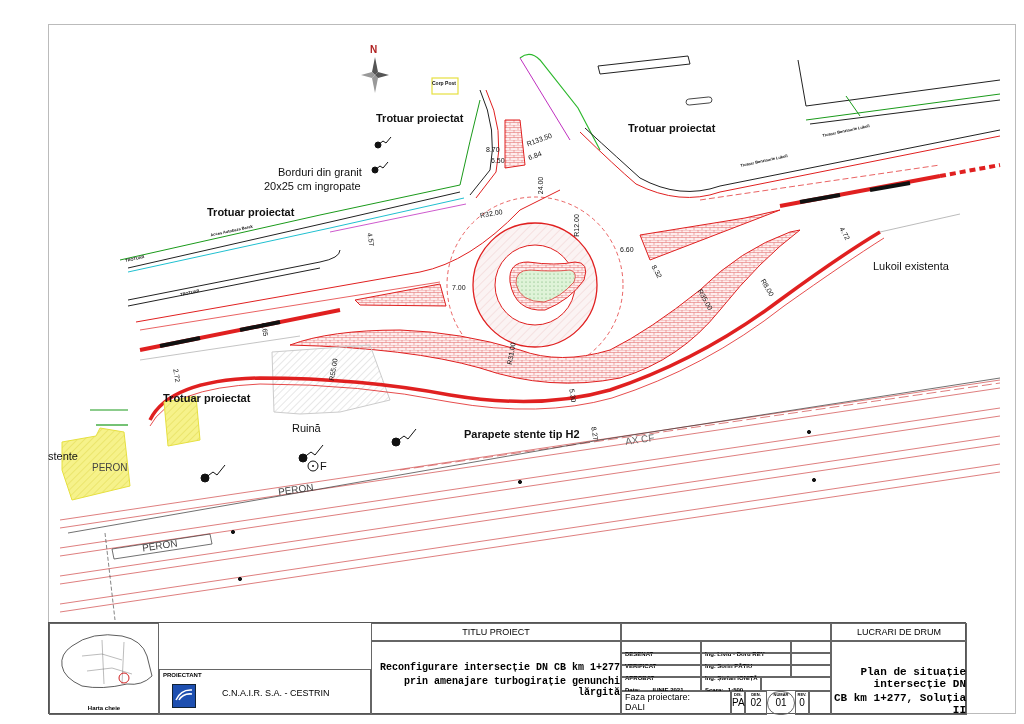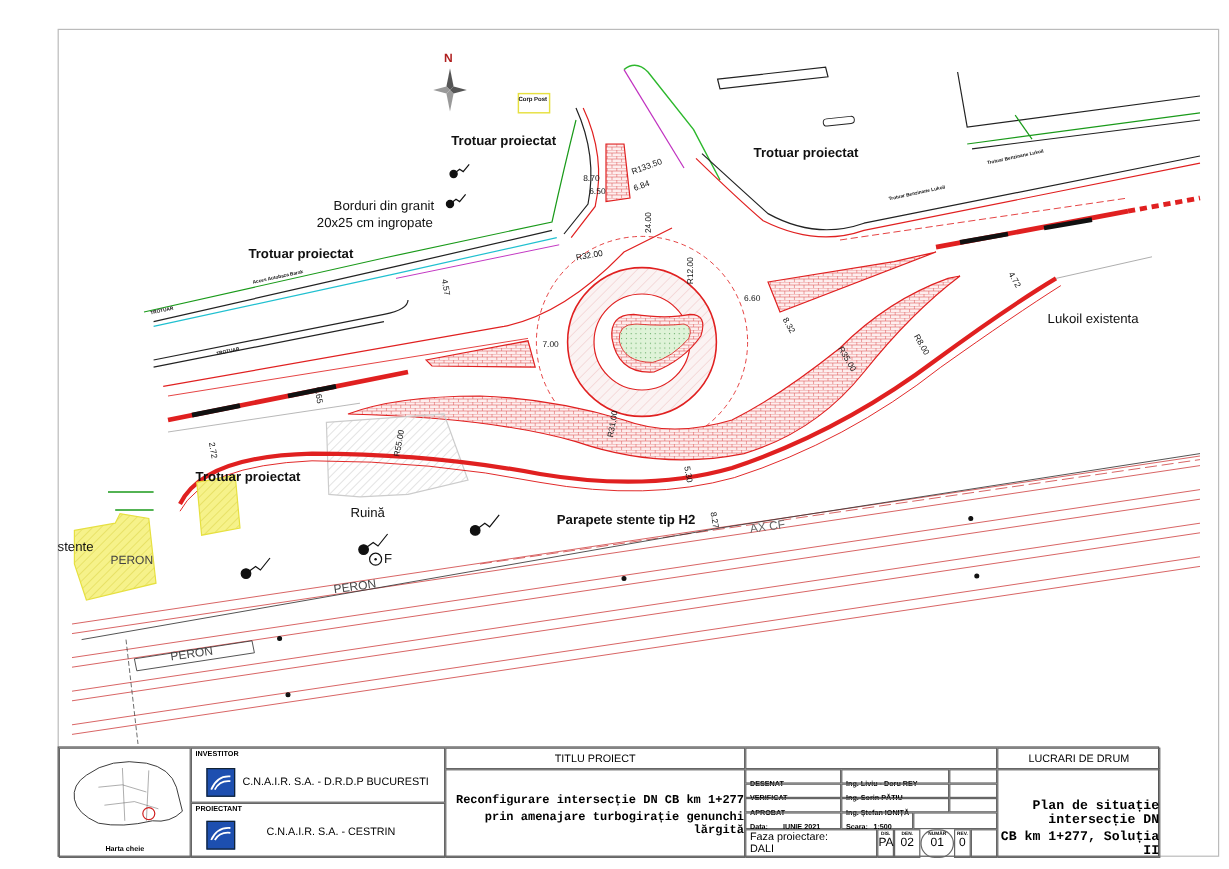--- a/index.html
+++ b/index.html
@@ -196,29 +196,20 @@
 
 <div class="tb">
   <div class="cell" style="left:0;top:0;width:110px;height:92px;">
     <svg width="108" height="76" style="position:absolute;left:2px;top:2px;">
       <path d="M20 20 Q40 5 70 10 Q90 14 95 30 L100 50 Q90 60 75 58 Q50 64 30 60 Q12 52 10 40 Q8 28 20 20Z" fill="none" stroke="#333" stroke-width="0.8"></path>
       <path d="M30 30 L50 28 L70 34 M35 45 L60 42 L80 48 M50 14 L52 58 M72 16 L70 58" stroke="#555" stroke-width="0.4" fill="none"></path>
       <circle cx="72" cy="52" r="5" fill="none" stroke="#d02020" stroke-width="1"></circle>
     </svg>
     <div class="tiny" style="position:absolute;left:0;right:0;bottom:3px;text-align:center;">Harta cheie</div>
   </div>
-  <div class="cell" style="left:110px;top:0;width:212px;height:46px;">
-    <div class="tiny" style="position:absolute;left:3px;top:2px;">INVESTITOR</div>
-    <div class="logo" style="left:12px;top:16px;">
-      <svg viewBox="0 0 22 22">
-          <path d="M3 17 Q8 5 19 6 M6 17 Q10 9 19 10" stroke="#fff" stroke-width="1.5" fill="none"></path>
-        </svg>
-    </div>
-    <div class="small" style="position:absolute;left:42px;top:22px;">C.N.A.I.R. S.A. - D.R.D.P BUCURESTI</div>
-  </div>
   <div class="cell" style="left:110px;top:46px;width:212px;height:46px;">
     <div class="tiny" style="position:absolute;left:3px;top:2px;">PROIECTANT</div>
     <div class="logo" style="left:12px;top:14px;">
       <svg viewBox="0 0 22 22">
           <path d="M3 15 Q8 4 19 5 M6 15 Q10 8 19 9" stroke="#fff" stroke-width="1.5" fill="none"></path>
         </svg>
     </div>
     <div class="small" style="position:absolute;left:62px;top:18px;">C.N.A.I.R. S.A. - CESTRIN</div>
   </div>
   <div class="cell" style="left:322px;top:0;width:250px;height:18px;">

